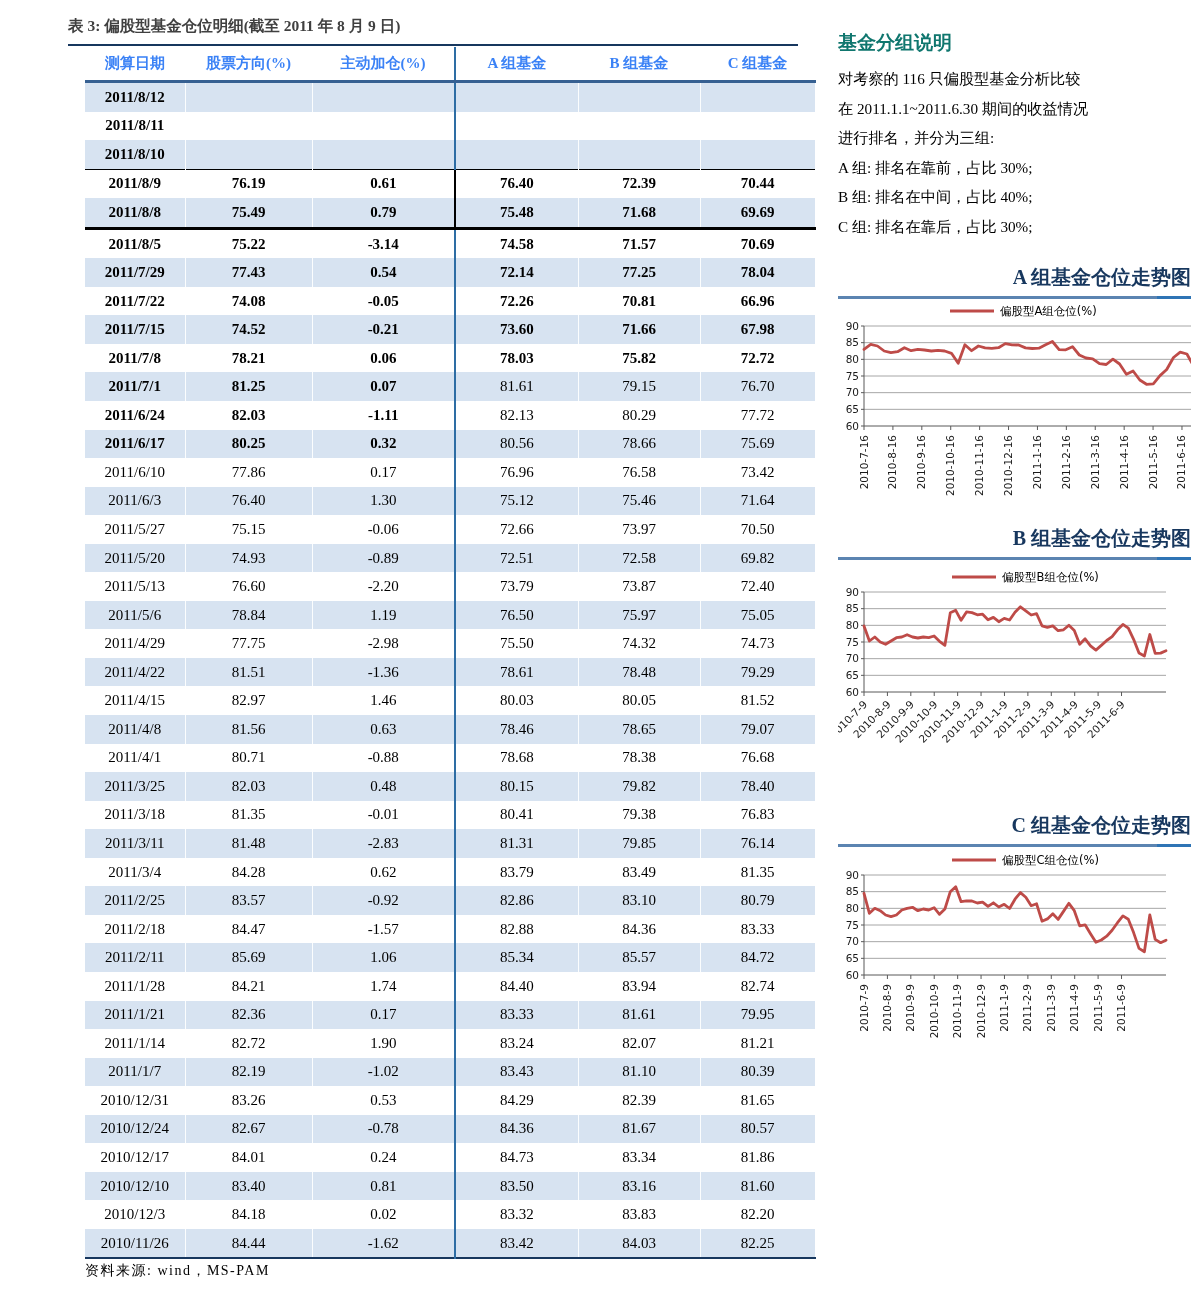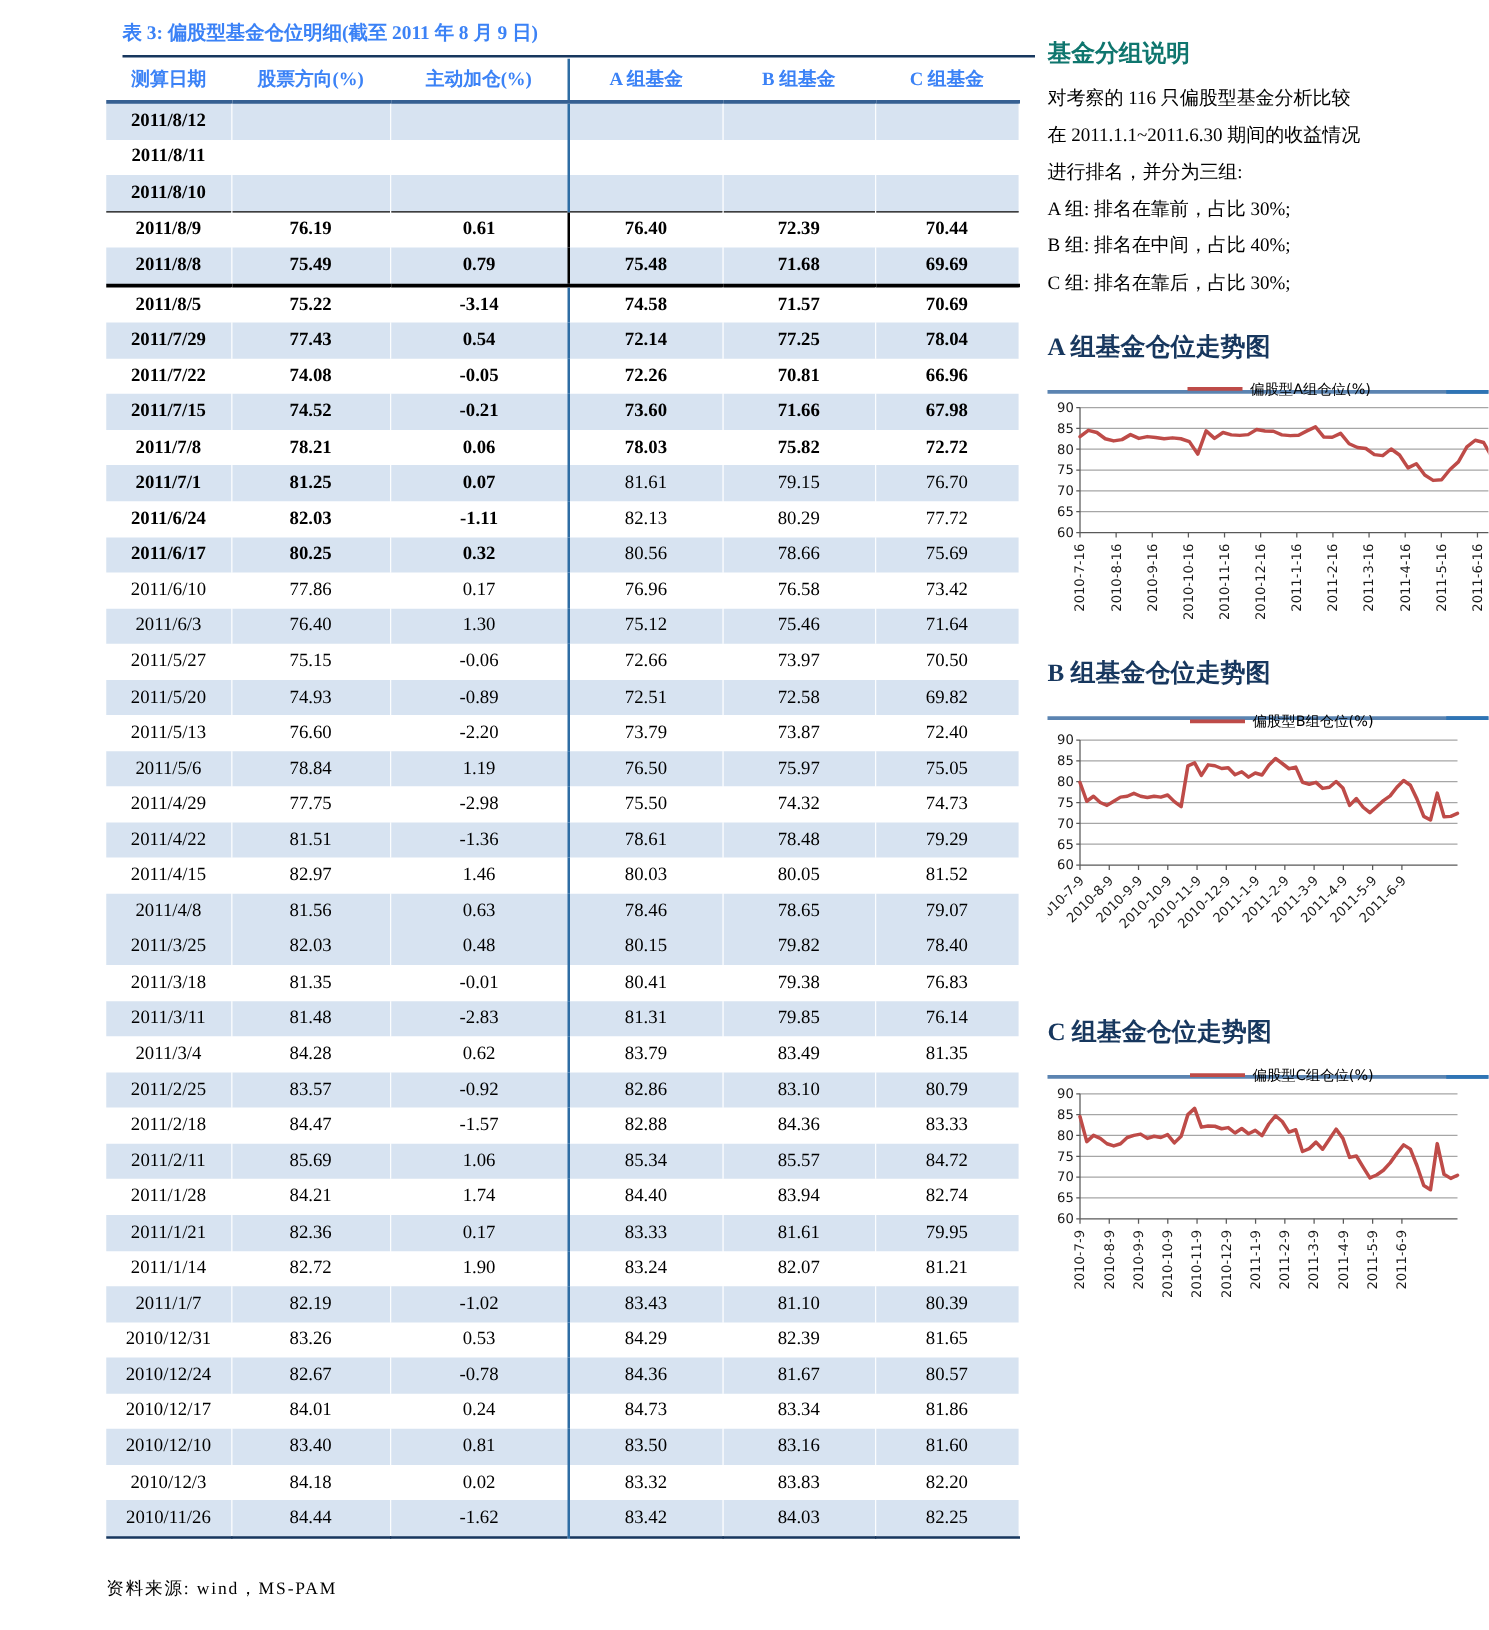--- a/index.html
+++ b/index.html
@@ -1,21 +1,21 @@
 <!DOCTYPE html>
 <html><head>
 <meta charset="utf-8">
 <style>
   html,body { margin:0; padding:0; background:#fff; }
   .page { position:relative; width:1191px; height:1304px; background:#ffffff;
           font-family:"Liberation Serif","DejaVu Serif",serif; color:#000; overflow:hidden; }
 
   
-  .tbl-title { position:absolute; left:98px; top:16px; width:730px;
-               color:#3b82f6; font-weight:bold; font-size:15.5px;
+  .tbl-title { position:absolute; left:68px; top:16px; width:730px;
+               color:#404040; font-weight:bold; font-size:15.5px;
                border-bottom:2px solid #17375E; padding-bottom:7px; }
   table.fund { position:absolute; left:85px; top:47px; width:730px;
                border-collapse:collapse; table-layout:fixed;
                border-bottom:2px solid #17375E; }
   table.fund th { color:#3b82f6; font-weight:bold; font-size:15px; height:31px;
                   text-align:center; border-bottom:3px solid #366092; background:#fff; }
   table.fund td { text-align:center; font-size:15px; height:28.55px; padding:0;
                   border-right:1px solid rgba(255,255,255,0.9); }
   tr.stripe td { background:#D7E3F1; }
   .divider { border-left:2px solid #2E6DA4; }
@@ -24,21 +24,21 @@
   tr.frame-top td.divider, tr.frame-bot td.divider { border-left-color:#000; }
   .bold { font-weight:bold; }
   .source { position:absolute; left:85px; top:1262px; font-size:14px; letter-spacing:1.5px; }
 
   
   .notes-head { position:absolute; left:838px; top:30px; font-size:19px;
                 font-weight:bold; color:#0f766e; }
   .notes-body { position:absolute; left:838px; top:64px; width:353px;
                 font-size:15.2px; line-height:29.5px; }
   .sec { position:absolute; left:838px; width:353px; }
-  .sec-title { font-size:20px; font-weight:bold; color:#17375E; padding-bottom:21px; }
+  .sec-title { font-size:20px; font-weight:bold; color:#17375E; padding-bottom:5px;text-align:right; }
   .sec-rule { position:relative; height:2.5px; background:#5B84B1; }
   .sec-rule .cap { position:absolute; right:0; top:-0.5px; width:34px; height:3px;
                    background:#2E74B5; }
   .chart-clip { position:absolute; overflow:hidden; }
   .chart-clip svg { display:block; font-family:"DejaVu Sans","Liberation Sans",sans-serif; }
 </style>
 </head>
 <body>
 
 <div class="page">
@@ -241,20 +241,28 @@
           <td>80.05</td>
           <td>81.52</td>
         </tr>
         <tr class="stripe">
           <td>2011/4/8</td>
           <td>81.56</td>
           <td>0.63</td>
           <td class="divider">78.46</td>
           <td>78.65</td>
           <td>79.07</td>
+        </tr>
+        <tr class="">
+          <td>2011/4/1</td>
+          <td>80.71</td>
+          <td>-0.88</td>
+          <td class="divider">78.68</td>
+          <td>78.38</td>
+          <td>76.68</td>
         </tr>
         <tr class="stripe">
           <td>2011/3/25</td>
           <td>82.03</td>
           <td>0.48</td>
           <td class="divider">80.15</td>
           <td>79.82</td>
           <td>78.40</td>
         </tr>
         <tr class="">

